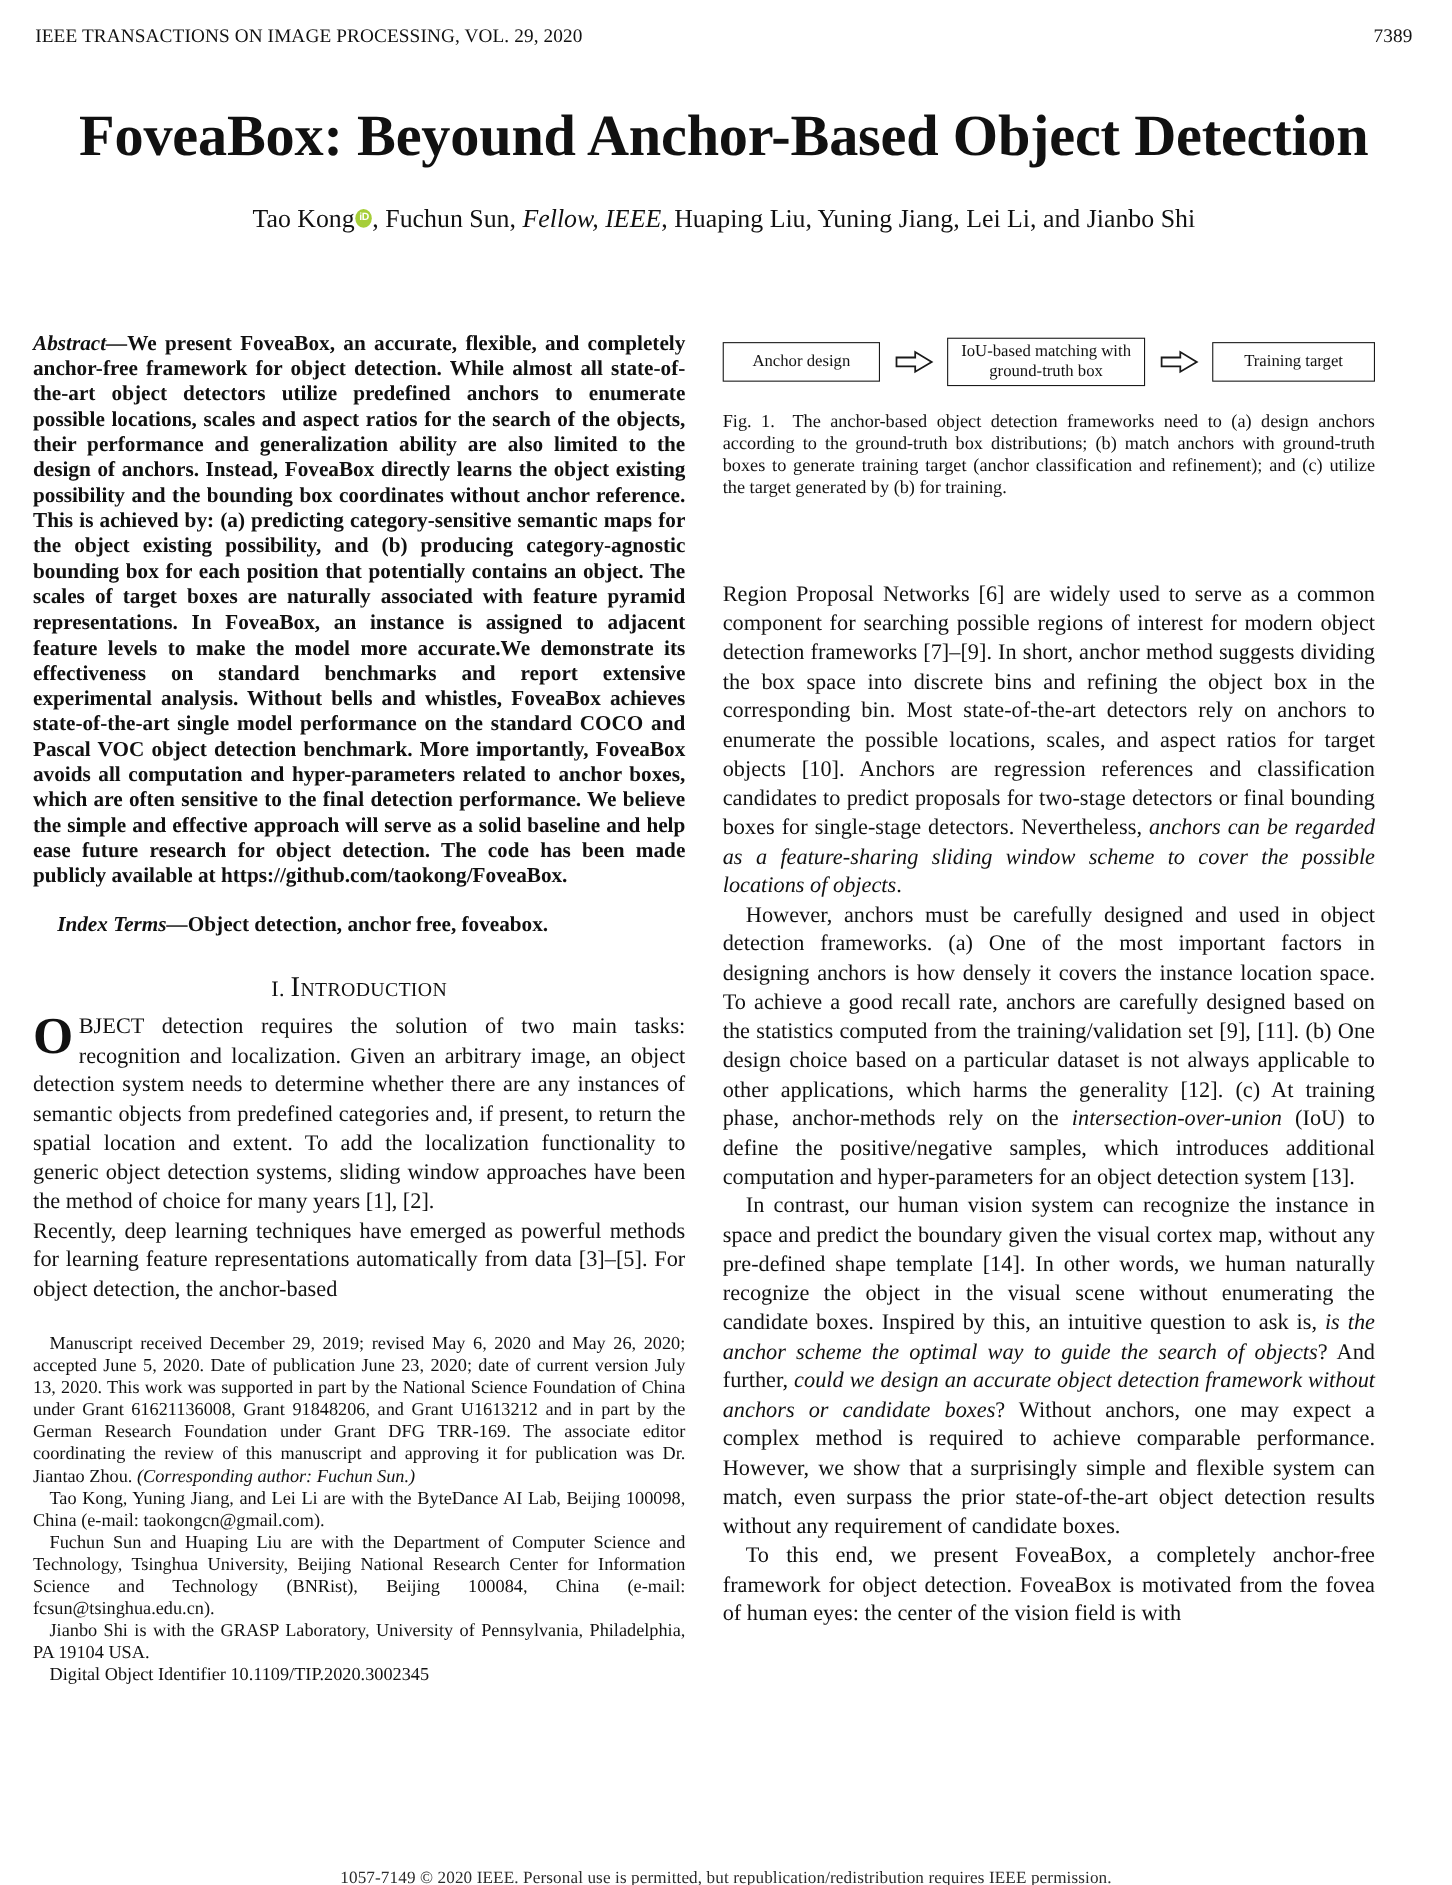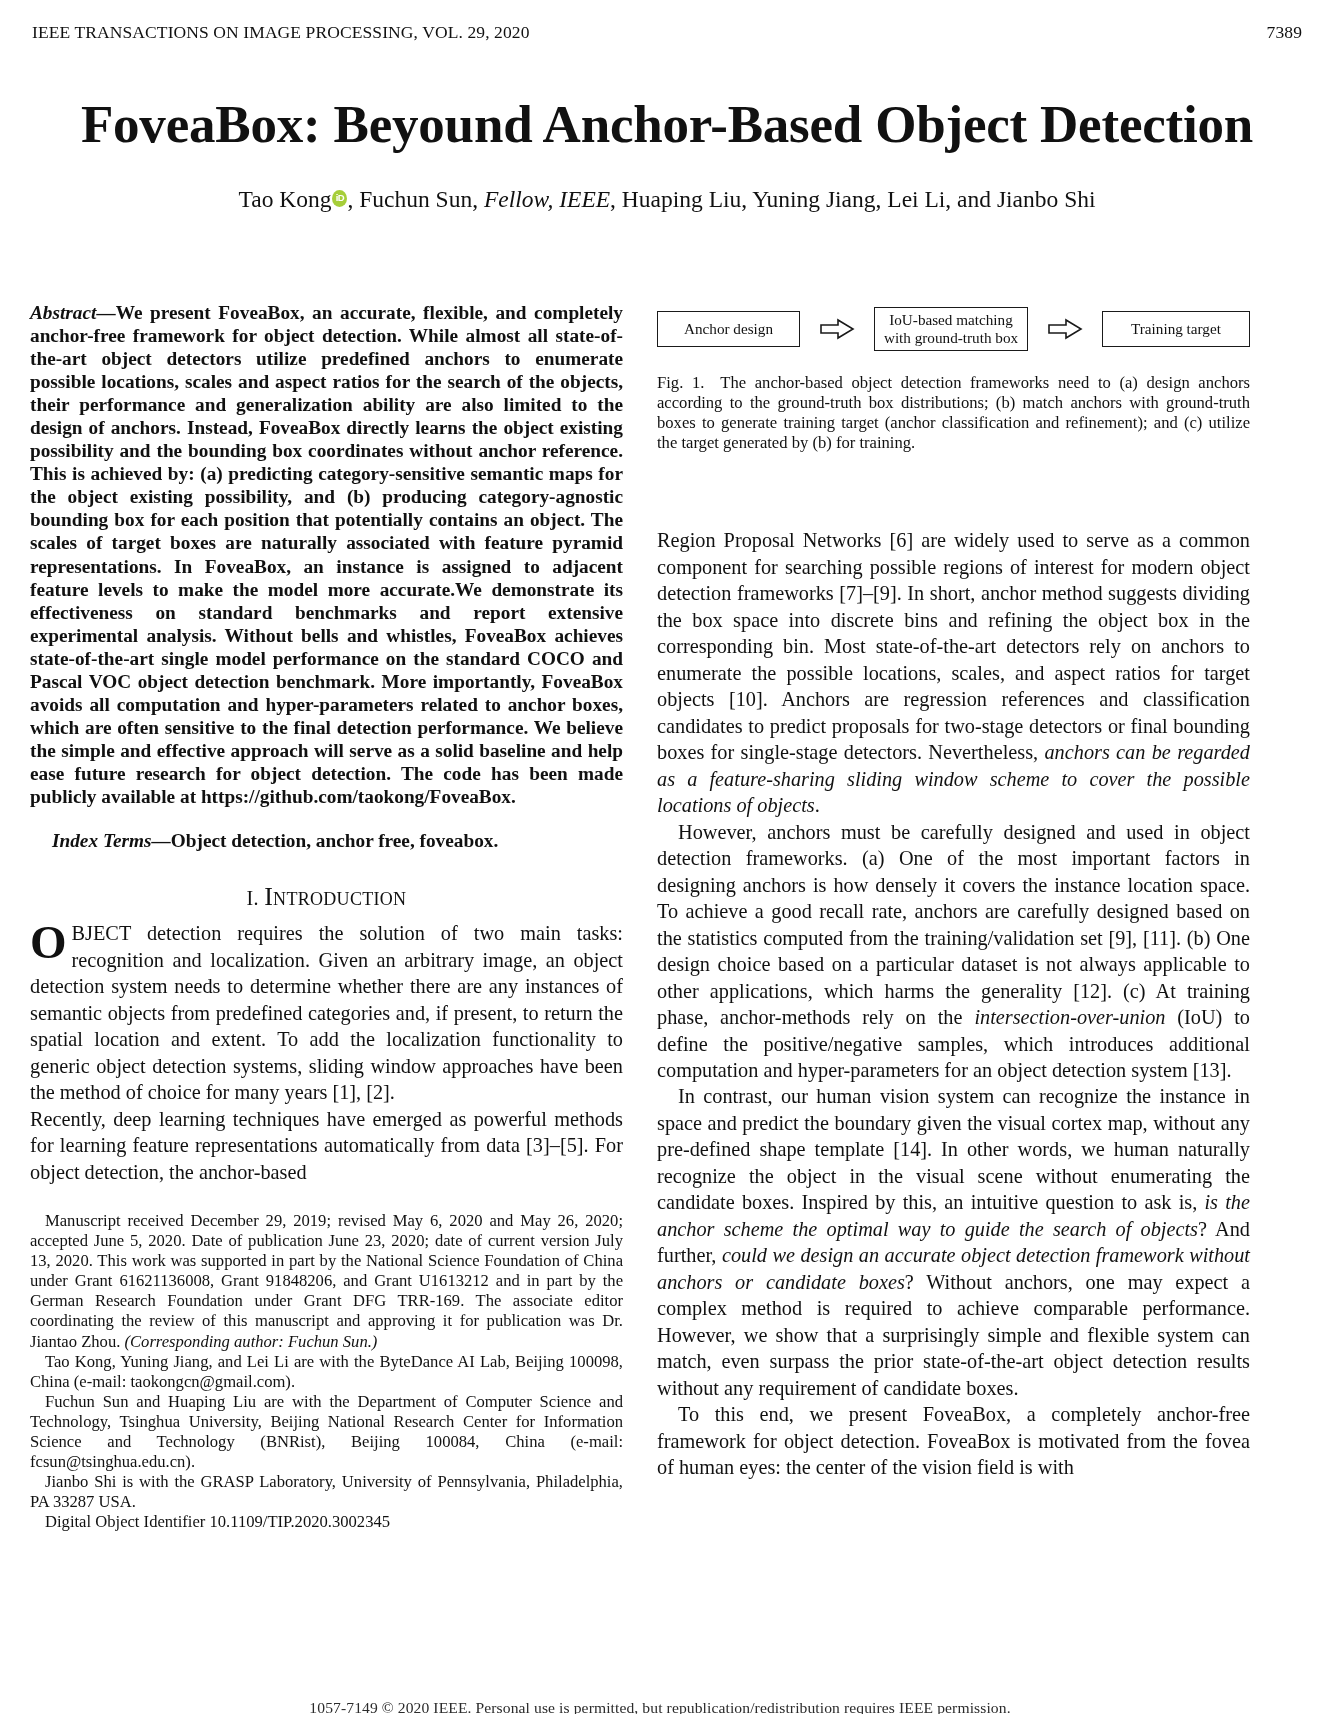--- a/index.html
+++ b/index.html
@@ -11,21 +11,21 @@
     width: 1320px;
     height: 1714px;
     position: relative;
     font-family: "Liberation Serif", "DejaVu Serif", serif;
     color: #111111;
     overflow: hidden;
   }
   .page {
     position: absolute;
     inset: 0;
-    padding: 22px 16px 0 30px;
+    padding: 22px 34px 0 30px;
     box-sizing: border-box;
     border-radius: 32px;
   }
   
   .runhead {
     display: flex;
     justify-content: space-between;
     align-items: baseline;
     font-size: 17.5px;
     letter-spacing: 0.1px;
@@ -162,21 +162,21 @@
     align-items: center;
     justify-content: center;
     text-align: center;
     font-size: 15.2px;
     line-height: 1.17;
     padding: 7px 4px;
     box-sizing: border-box;
     background: #fff;
   }
   .box-1 { width: 143px; height: 36px; }
-  .box-2 { width: 154px; height: 44px; }
+  .box-2 { width: 180px; height: 44px; }
   .box-3 { width: 148px; height: 36px; }
   .arrow {
     width: 36px;
     height: 24px;
     flex: 0 0 auto;
   }
   .fig-caption {
     font-size: 16.6px;
     line-height: 1.21;
     text-align: justify;
@@ -226,21 +226,21 @@
       <div class="section-head"><span>I.</span> <span class="sc">Introduction</span></div>
 
       <p class="dropcap-para"><span class="dropcap">O</span><span>BJECT detection requires the solution of two main tasks: </span><span class="it">recognition</span><span> and </span><span class="it">localization</span><span>. Given an arbitrary image, an object detection system needs to determine whether there are any instances of semantic objects from predefined categories and, if present, to return the spatial location and extent. To add the localization functionality to generic object detection systems, sliding window approaches have been the method of choice for many years [1], [2].</span></p>
 
       <p class="body-text">Recently, deep learning techniques have emerged as powerful methods for learning feature representations automatically from data [3]–[5]. For object detection, the anchor-based</p>
 
       <div class="footnotes">
         <p><span>Manuscript received December 29, 2019; revised May 6, 2020 and May 26, 2020; accepted June 5, 2020. Date of publication June 23, 2020; date of current version July 13, 2020. This work was supported in part by the National Science Foundation of China under Grant 61621136008, Grant 91848206, and Grant U1613212 and in part by the German Research Foundation under Grant DFG TRR-169. The associate editor coordinating the review of this manuscript and approving it for publication was Dr. Jiantao Zhou. </span><span class="it">(Corresponding author: Fuchun Sun.)</span></p>
         <p>Tao Kong, Yuning Jiang, and Lei Li are with the ByteDance AI Lab, Beijing 100098, China (e-mail: taokongcn@gmail.com).</p>
         <p>Fuchun Sun and Huaping Liu are with the Department of Computer Science and Technology, Tsinghua University, Beijing National Research Center for Information Science and Technology (BNRist), Beijing 100084, China (e-mail: fcsun@tsinghua.edu.cn).</p>
-        <p>Jianbo Shi is with the GRASP Laboratory, University of Pennsylvania, Philadelphia, PA 33287 USA.</p>
+        <p>Jianbo Shi is with the GRASP Laboratory, University of Pennsylvania, Philadelphia, PA 19104 USA.</p>
         <p>Digital Object Identifier 10.1109/TIP.2020.3002345</p>
       </div>
 
     </div>
 
     <div class="col col-right">
 
       <div class="figure">
         <div class="flow">
           <div class="flow-box box-1">

